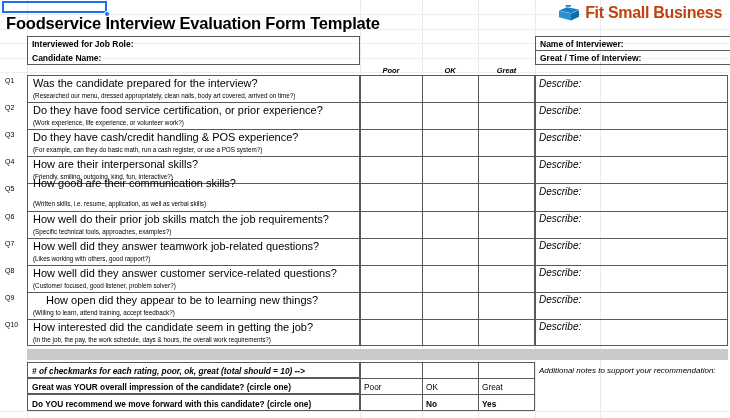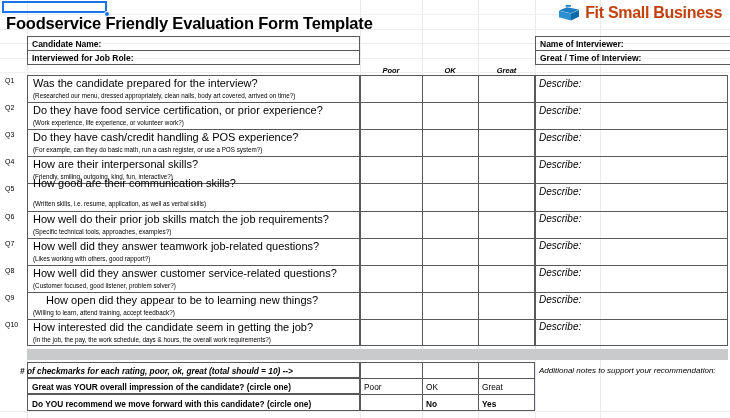--- a/index.html
+++ b/index.html
@@ -70,38 +70,38 @@
     <div class="gl-h" style="top:29px"></div>
     <div class="gl-h" style="top:43px"></div>
     <div class="gl-h" style="top:58px"></div>
     <div class="gl-h" style="top:72px"></div>
     <div class="gl-h" style="top:411px"></div>
   </div>
 
   <div class="cellcursor"></div>
   <div class="fillhandle"></div>
 
-  <div class="title">Foodservice Friendly Evaluation Form Template</div>
+  <div class="title">Foodservice Interview Evaluation Form Template</div>
 
   <div class="logo">
     <svg width="22" height="19" viewBox="0 0 22 19">
       <path d="M1 7.5 L9 4.3 L21 6.6 L13 10.2 Z" fill="#1a7ec2"></path>
       <path d="M1 7.8 L1 14.2 L13 17.6 L13 10.5 Z" fill="#2b90d0"></path>
       <path d="M13 10.5 L13 17.6 L21 13.8 L21 6.9 Z" fill="#0f6aa8"></path>
       <rect x="7.5" y="2.1" width="5.5" height="1.6" rx="0.6" fill="#1a7ec2"></rect>
     </svg>
     <span class="logo-text">Fit Small Business</span>
   </div>
 
   <div class="bx b-all" style="left:27px;top:36px;width:333px;height:29px;">
+    <div style="height:14px;">
+      <div class="lbl lbl-pad">Interviewed for Job Role:</div>
+    </div>
     <div style="height:14px;box-sizing:border-box;border-bottom:1.3px solid #58595b;">
       <div class="lbl lbl-pad">Candidate Name:</div>
-    </div>
-    <div style="height:14px;">
-      <div class="lbl lbl-pad">Interviewed for Job Role:</div>
     </div>
   </div>
 
   <div class="bx b-all" style="left:535px;top:36px;width:210px;height:29px;">
     <div style="height:14px;box-sizing:border-box;border-bottom:1.3px solid #58595b;">
       <div class="lbl lbl-pad">Name of Interviewer:</div>
     </div>
     <div style="height:14px;">
       <div class="lbl lbl-pad">Great / Time of Interview:</div>
     </div>
@@ -196,21 +196,21 @@
       <div class="qsub" style="left: 33px; top: 335.9px;">(In the job, the pay, the work schedule, days &amp; hours, the overall work requirements?)</div>
       <div class="describe" style="left: 539px; top: 321.4px;">Describe:</div>
       <div class="bx" style="left: 360px; top: 319.9px; width: 62px; height: 25.1px;"></div>
       <div class="bx" style="left: 422px; top: 319.9px; width: 56px; height: 25.1px;"></div>
       <div class="bx" style="left: 478px; top: 319.9px; width: 57px; height: 25.1px;"></div>
     </div>
 
   <div class="grayband" style="left:27px;top:349px;width:701px;height:11px;"></div>
 
   <div class="bx b-all" style="left:27px;top:362px;width:333px;height:16px;"></div>
-  <div class="sumtext ital" style="left:20px;top:366px;"># of checkmarks for each rating, poor, ok, great (total should = 10) --&gt;</div>
+  <div class="sumtext ital" style="left:32px;top:366px;"># of checkmarks for each rating, poor, ok, great (total should = 10) --&gt;</div>
 
   <div class="bx b-all" style="left:27px;top:378px;width:333px;height:16px;"></div>
   <div class="sumtext" style="left:32px;top:382px;">Great was YOUR overall impression of the candidate? (circle one)</div>
 
   <div class="bx b-all" style="left:27px;top:394px;width:333px;height:17px;"></div>
   <div class="sumtext" style="left:32px;top:399px;">Do YOU recommend we move forward with this candidate? (circle one)</div>
 
   <div class="bx b-all" style="left:360px;top:362px;width:175px;height:49px;"></div>
   <div class="bx b-l" style="left:422px;top:362px;width:1px;height:49px;"></div>
   <div class="bx b-l" style="left:478px;top:362px;width:1px;height:49px;"></div>

